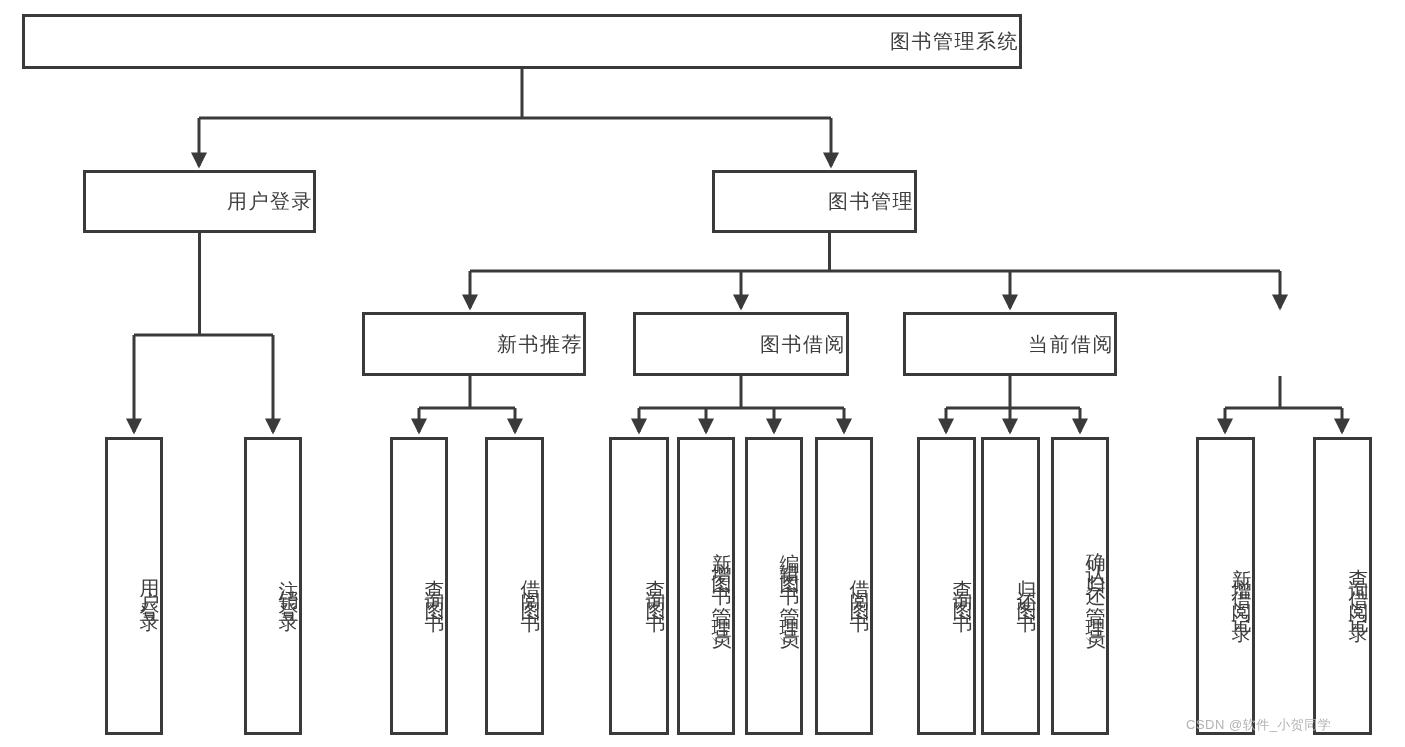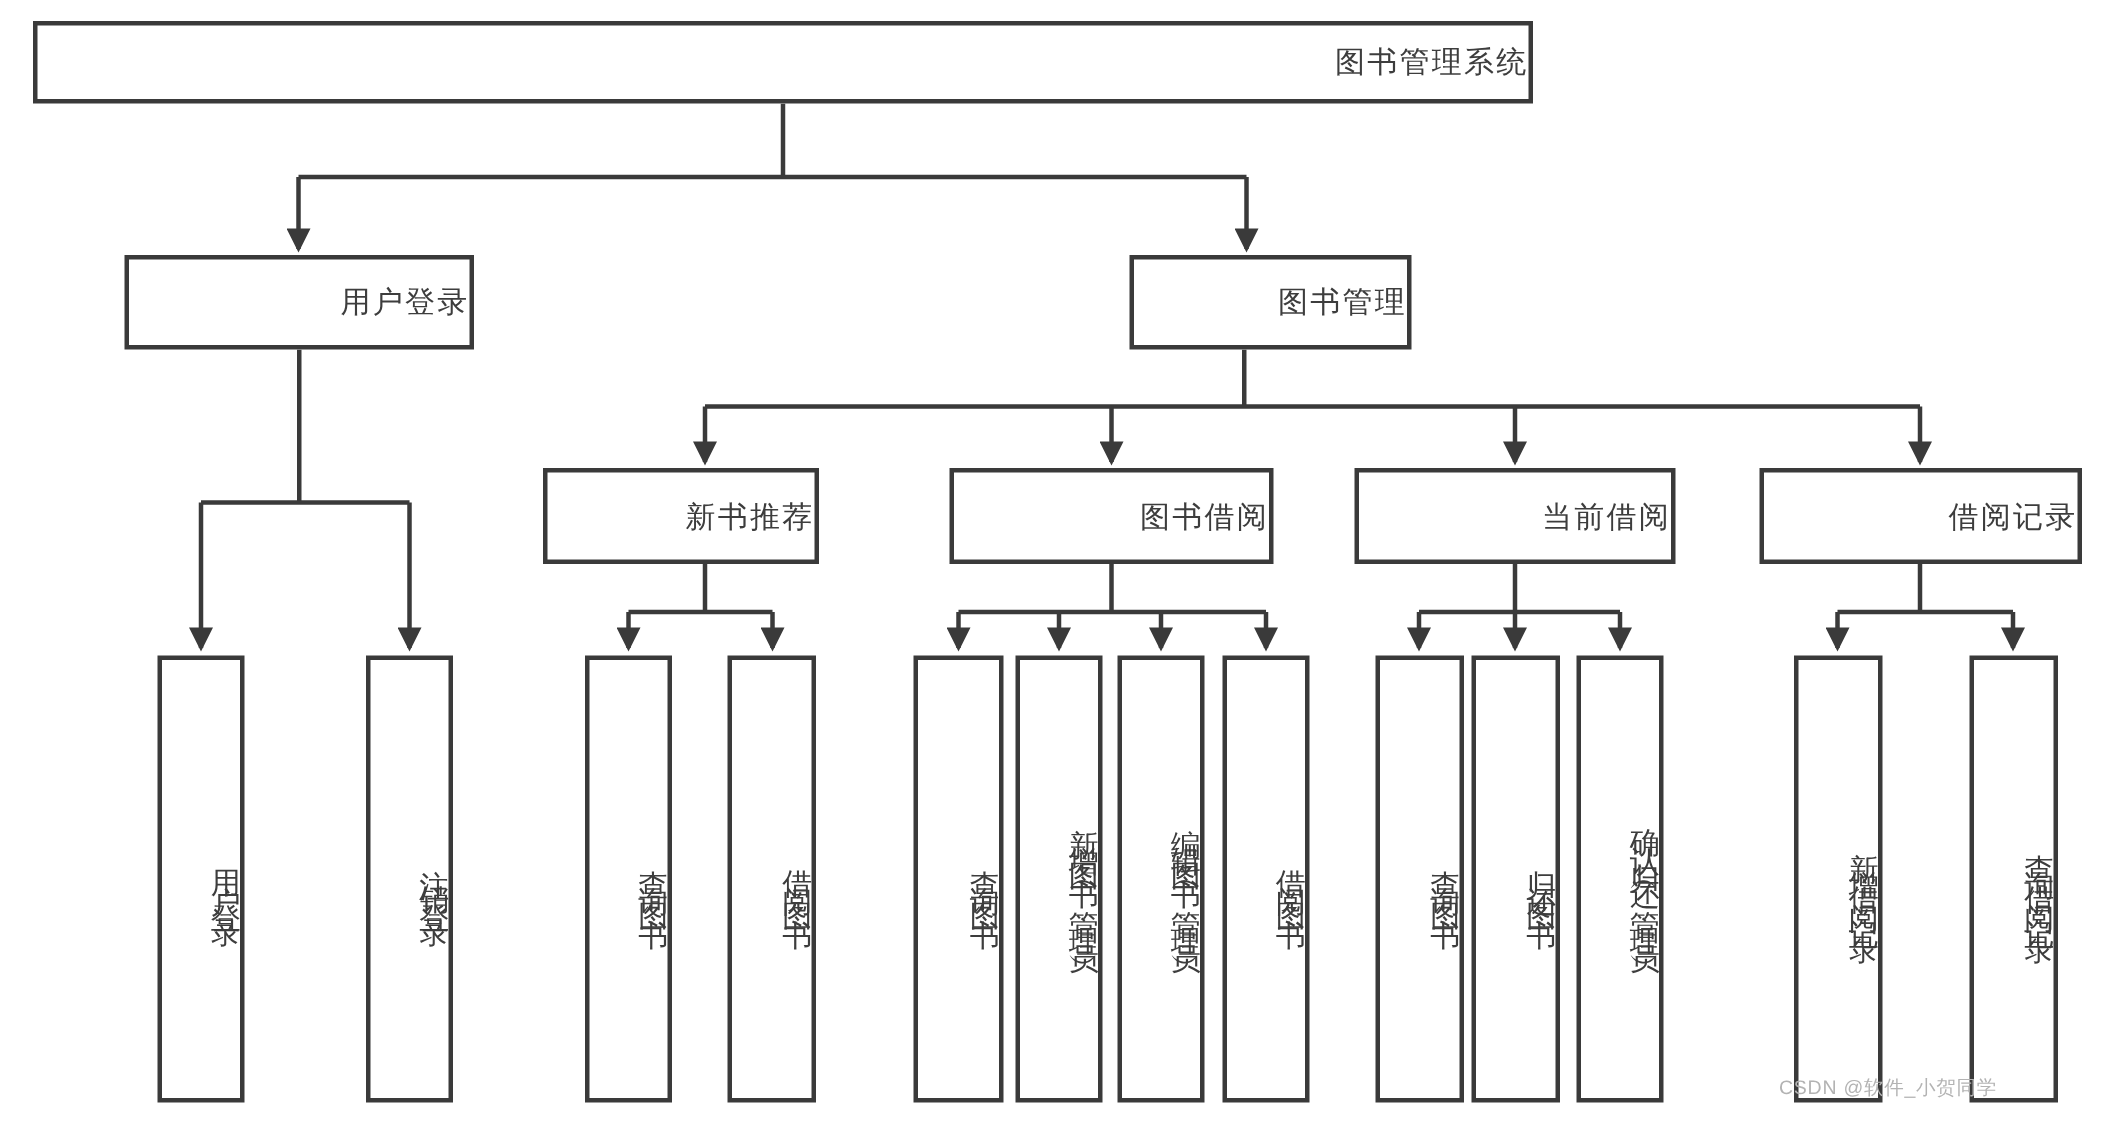--- a/index.html
+++ b/index.html
@@ -78,35 +78,32 @@
     </g>
   </svg>
 
   <div class="box" style="left:22px; top:14px; width:1000px; height:55px;">
     <span class="h-label">图书管理系统</span>
   </div>
 
   <div class="box" style="left:83px; top:170px; width:233px; height:63px;">
     <span class="h-label">用户登录</span>
   </div>
-  <div class="box" style="left:712px; top:170px; width:188px; height:63px;margin-left:41px;">
+  <div class="box" style="left:712px; top:170px; width:205px; height:63px;">
     <span class="h-label">图书管理</span>
   </div>
 
-  <div class="box" style="left:362px; top:312px; width:184px; height:64px;">
+  <div class="box" style="left:362px; top:312px; width:224px; height:64px;">
     <span class="h-label">新书推荐</span>
   </div>
   <div class="box" style="left:633px; top:312px; width:216px; height:64px;">
     <span class="h-label">图书借阅</span>
   </div>
   <div class="box" style="left:903px; top:312px; width:214px; height:64px;padding-left:40px;">
     <span class="h-label">当前借阅</span>
-  </div>
-  <div class="box" style="left:1173px; top:312px; width:215px; height:64px;">
-    <span class="h-label">借阅记录</span>
   </div>
 
   <div class="box leaf" style="left:105px; width:58px;">
     <span class="vtext">用户登录</span>
   </div>
   <div class="box leaf" style="left:244px; width:58px;">
     <span class="vtext">注销登录</span>
   </div>
 
   <div class="box leaf" style="left:390px; width:58px;">

